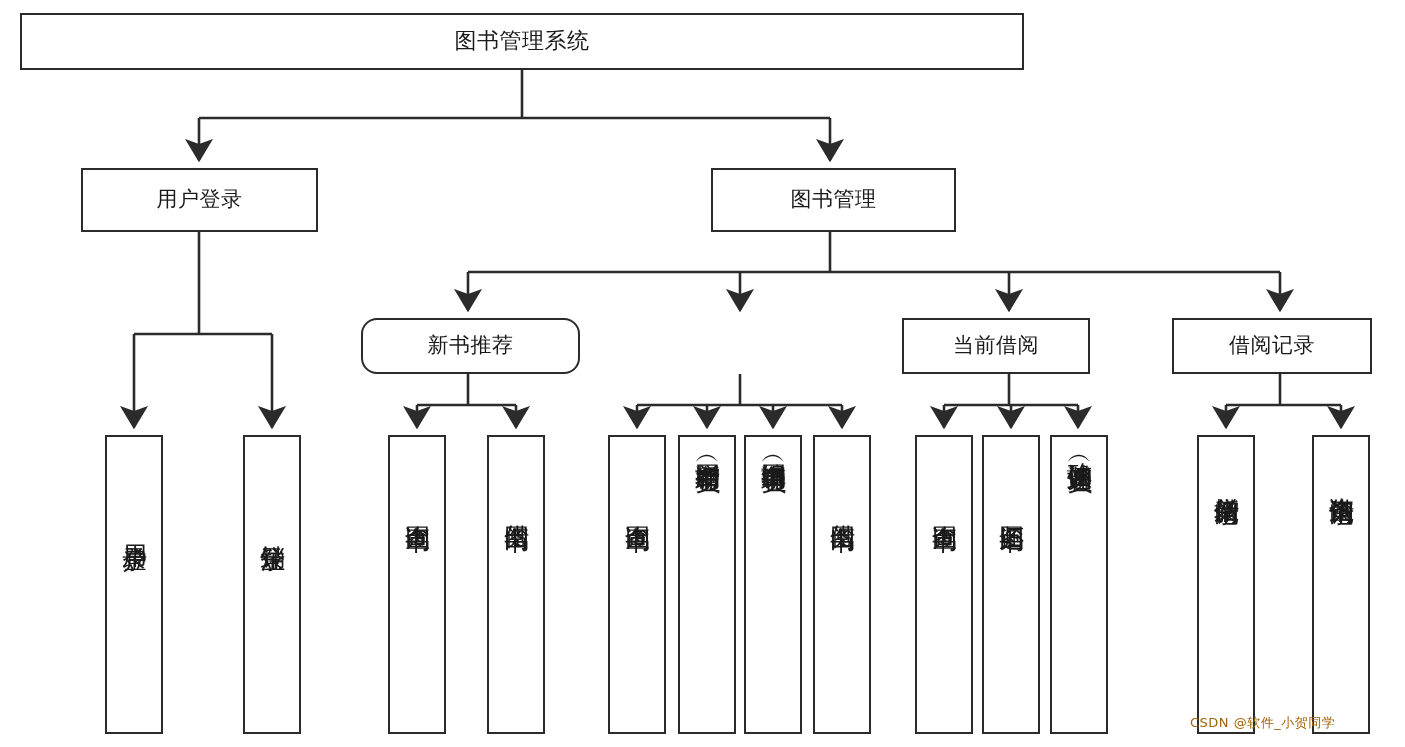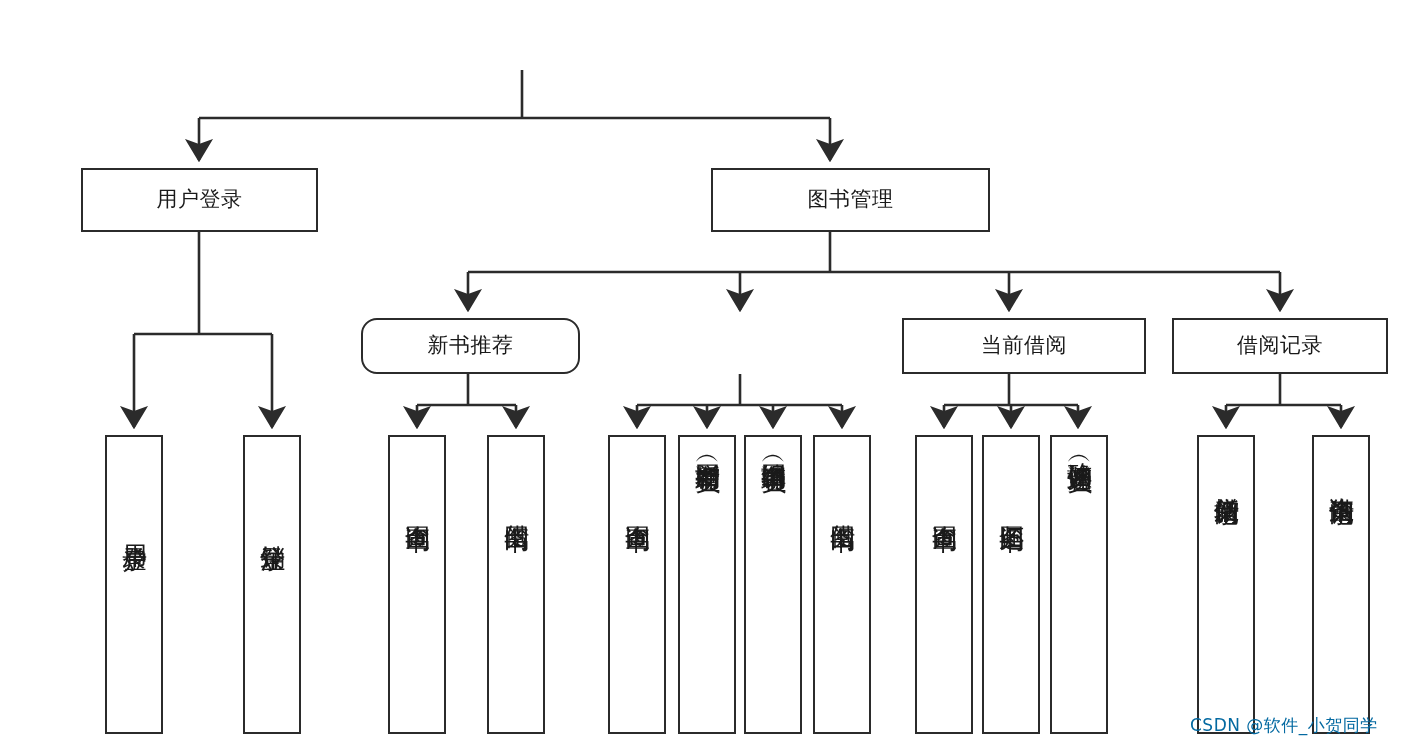--- a/index.html
+++ b/index.html
@@ -65,22 +65,22 @@
     height: auto;
     width: auto;
     padding-top: 6px;
     white-space: nowrap;
   }
   .node.vert.center .label {
     padding-top: 0;
   }
   .watermark {
     position: absolute;
-    color: #0369a1;
-    font-size: 17px;
+    color: #a16207;
+    font-size: 13px;
     white-space: nowrap;
     letter-spacing: 0.5px;
   }
 </style>
 </head>
 <body>
 
 <div id="diagram-root">
 
   <svg id="edge-layer" viewBox="0 0 1405 747" width="1405" height="747" xmlns="http://www.w3.org/2000/svg">
@@ -127,39 +127,42 @@
       <path d="M 1011 405 L 1011 427" marker-end="url(#arrow)"></path>
       <path d="M 1078 405 L 1078 427" marker-end="url(#arrow)"></path>
 
       <path d="M 1280 374 L 1280 405"></path>
       <path d="M 1226 405 L 1341 405"></path>
       <path d="M 1226 405 L 1226 427" marker-end="url(#arrow)"></path>
       <path d="M 1341 405 L 1341 427" marker-end="url(#arrow)"></path>
     </g>
   </svg>
 
+  <div class="node horiz root" style="left:20px; top:13px; width:1004px; height:57px;">
+    <span class="label">图书管理系统</span>
+  </div>
 
   <div class="node horiz" style="left:81px; top:168px; width:237px; height:64px;">
     <span class="label">用户登录</span>
   </div>
 
-  <div class="node horiz" style="left:711px; top:168px; width:279px; height:64px;">
+  <div class="node horiz" style="left:711px; top:168px; width:245px; height:64px;">
     <span class="label">图书管理</span>
   </div>
 
   <div class="node horiz" style="left:361px; top:318px; width:219px; height:56px;border-radius:16px;">
     <span class="label">新书推荐</span>
   </div>
 
 
-  <div class="node horiz" style="left:902px; top:318px; width:244px; height:56px;">
+  <div class="node horiz" style="left:902px; top:318px; width:188px; height:56px;">
     <span class="label">当前借阅</span>
   </div>
 
-  <div class="node horiz" style="left:1172px; top:318px; width:216px; height:56px;">
+  <div class="node horiz" style="left:1172px; top:318px; width:200px; height:56px;">
     <span class="label">借阅记录</span>
   </div>
 
   <div class="node vert center" style="left:105px; top:435px; width:58px; height:299px;">
     <span class="label" style="margin-top:88px;">用户登录</span>
   </div>
 
   <div class="node vert center" style="left:243px; top:435px; width:58px; height:299px;">
     <span class="label" style="margin-top:88px;">注销登录</span>
   </div>

